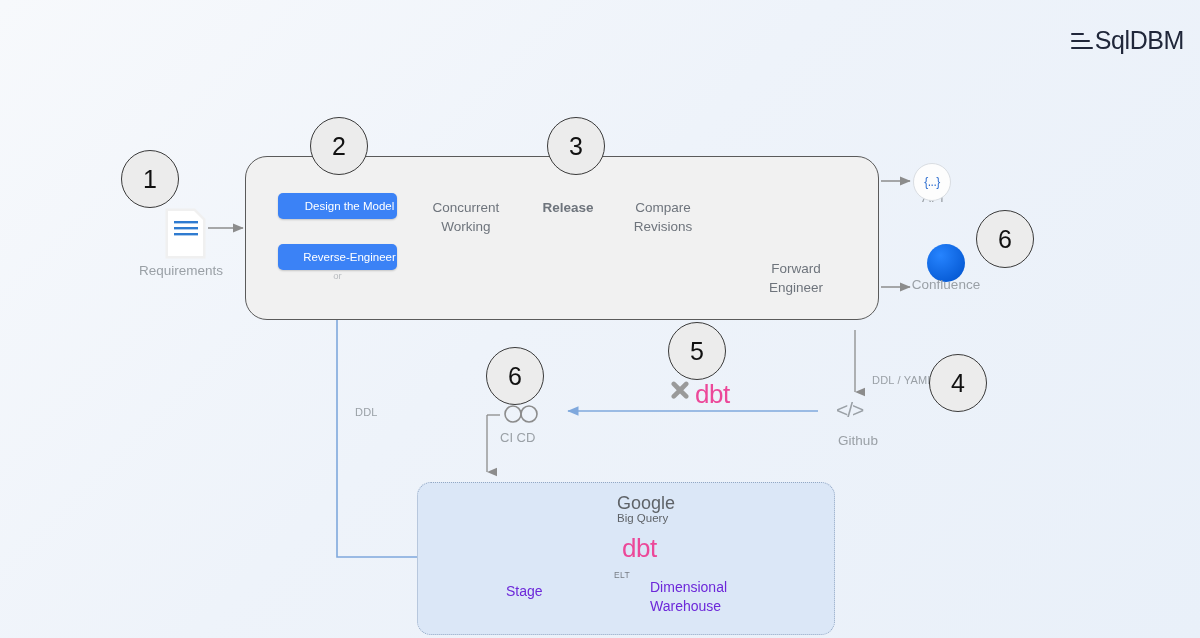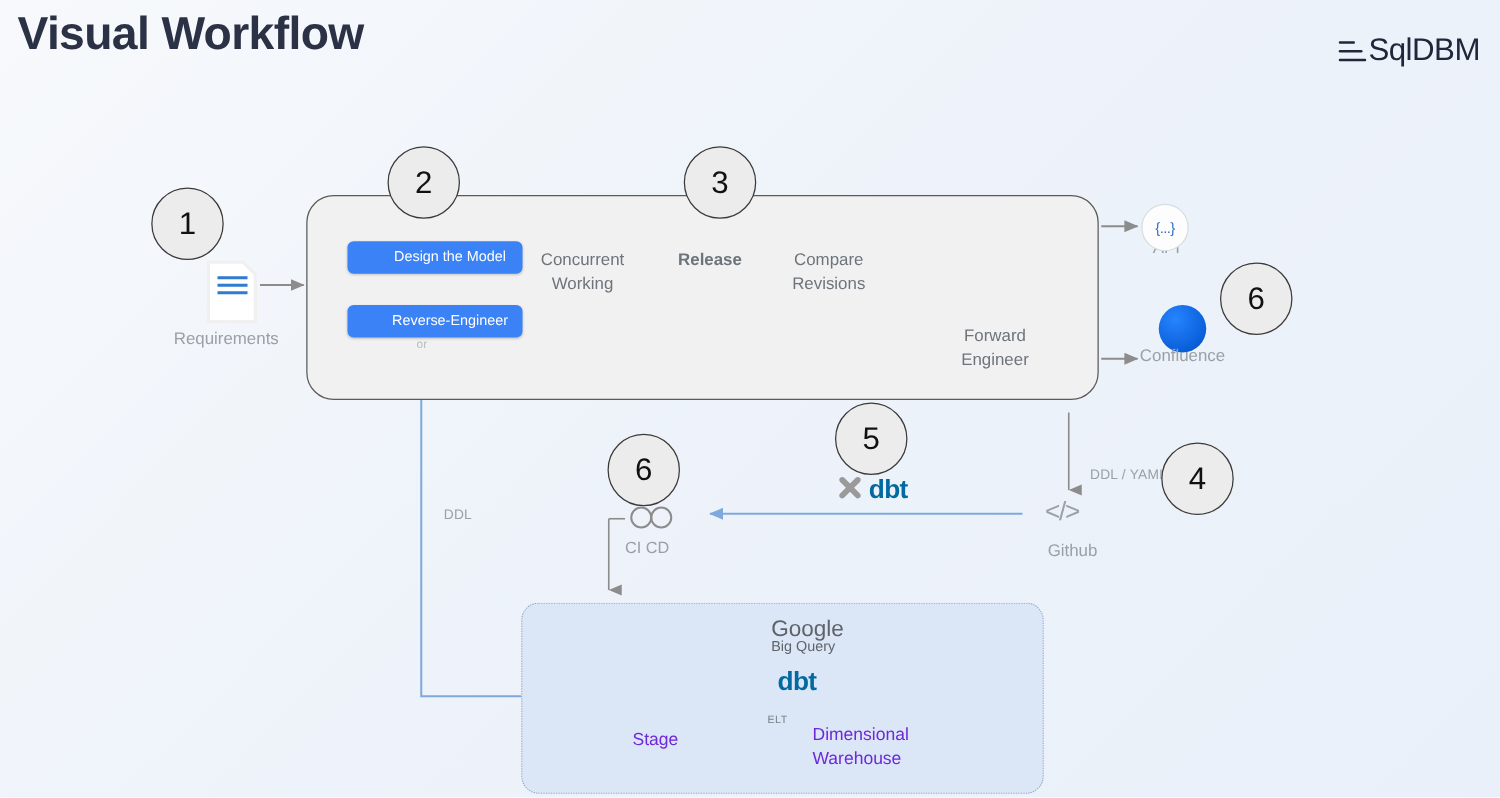--- a/index.html
+++ b/index.html
@@ -49,21 +49,21 @@
   .badge.b5{ left:668px; top:322px;}
   .badge.b6a{ left:976px; top:210px;}
   .badge.b6b{ left:486px; top:347px;}
 
   
   .node-label{ position:absolute; color:#9aa0a6; font-size:13.5px; text-align:center; line-height:17px;}
   .wire-label{ position:absolute; color:#9aa0a6; font-size:11px; letter-spacing:.2px;}
 
   
   .pill{
-    position:absolute; left:278px; width:140px; height:26px;
+    position:absolute; left:278px; width:119px; height:26px;
     background:#3b82f6; border-radius:5px; color:#fff;
     font-size:11.5px; display:flex; align-items:center; justify-content:center;
     box-shadow:0 1px 2px rgba(0,0,0,.18);
     padding-left:24px;
   }
   .pill.p1{ top:193px;}
   .pill.p2{ top:244px;}
   .or-text{ position:absolute; left:278px; width:119px; top:224px; text-align:center;
             font-size:9.5px; color:#b9bcc0;margin-top:46px;}
 
@@ -80,42 +80,41 @@
     position:absolute; left:927px; top:244px; width:38px; height:38px; border-radius:50%;
     background:radial-gradient(circle at 35% 30%, #2684ff 0%, #0052cc 95%);
     display:flex; align-items:center; justify-content:center;
   }
   
   .code-glyph{ position:absolute; left:836px; top:398px; font-size:21px; color:#9aa0a6; letter-spacing:-1px;}
 
   
   .dbt{ position:absolute; display:flex; align-items:center; gap:4px;}
   .dbt .mark{ width:26px; height:26px; position:relative;}
-  .dbt .word{ font-size:21px; font-weight:bold; color:#0369a1; letter-spacing:-.5px;}
+  .dbt .word{ font-size:26px; font-weight:normal; color:#ec4899; letter-spacing:-.5px;}
 
   
   .dbox{
     position:absolute; left:417px; top:482px; width:418px; height:153px;
     background:#dbe7f7; border:1.6px dotted #93a8c4; border-radius:14px;
   }
   .bq{ position:absolute; left:583px; top:495px; display:flex; align-items:center; gap:6px;}
   .bq .hex{ width:28px; height:30px; position:relative;}
   .bq .txt .g{ font-size:18px; color:#5f6368; line-height:17px;}
   .bq .txt .b{ font-size:11.5px; color:#5f6368; line-height:13px;}
 
   .cyl-label{ position:absolute; text-align:left; color:#6d28d9; font-size:14px; line-height:19px;}
   .elt{ position:absolute; left:614px; top:570px; font-size:8.5px; color:#777d85; letter-spacing:.4px;}
   .cicd{ position:absolute; left:500px; top:430px; font-size:13px; color:#9aa0a6;}
 </style>
 </head>
 <body>
 
 <div id="stage">
 
-  <div class="page-title">Visual Workflow</div>
   <div class="brand">
     <span class="brand-mark">
         <i></i>
         <i></i>
         <i></i>
       </span>
     <span class="brand-text">SqlDBM</span>
   </div>
 
   <svg class="wires" viewBox="0 0 1200 638">

